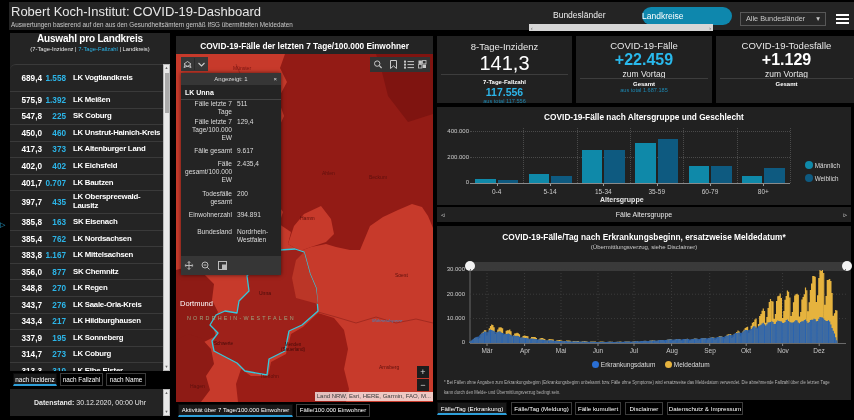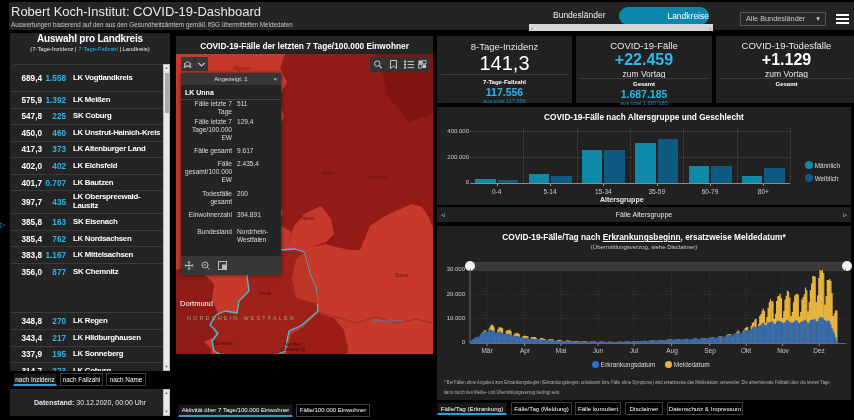--- a/index.html
+++ b/index.html
@@ -11,21 +11,21 @@
 .sb{position:absolute;width:7px;background:#e9e9e9;border:1px solid #bbb}
 .sbarrow{position:absolute;left:0;width:100%;height:6px;color:#666;font-size:4px;text-align:center;line-height:6px}
 .tab{position:absolute;background:#000;border:1px solid #3c3c3c;color:#fff;text-align:center}
 .tababt{border:1px solid #0a0a0a;border-bottom:2px solid #2e9fd9;background:#191919}
 </style></head><body>
 
 <div class="abs" style="left:9px;top:2px;width:845px;height:28px;background:#242424"></div>
 <div class="abs" style="left:11px;top:4px;font-size:13px;color:#e8e8e8">Robert Koch-Institut: COVID-19-Dashboard</div>
 <div class="abs" style="left:11px;top:21px;font-size:6.3px;color:#c9c9c9">Auswertungen basierend auf den aus den Gesundheitsämtern gemäß IfSG übermittelten Meldedaten</div>
 <div class="abs" style="left:553px;top:10px;font-size:8.5px;color:#efefef">Bundesländer</div>
-<div class="abs" style="left:619px;top:7px;width:90px;height:18px;background:#0e87ad;border-radius:9px;color:#fff;font-size:8.5px;text-align:right;line-height:18px">Landkreise</div>
+<div class="abs" style="left:642px;top:7px;width:90px;height:18px;background:#0e87ad;border-radius:9px;color:#fff;font-size:8.5px;text-align:left;line-height:18px">Landkreise</div>
 <div class="abs" style="left:740px;top:12px;width:86px;height:14px;background:#282828;border:1px solid #575757;color:#c9c9c9;font-size:7.3px;line-height:12px;padding-left:5px">Alle Bundesländer<span style="position:absolute;right:5px;top:0">▾</span></div>
 <div class="abs" style="left:836px;top:14px;width:13px;height:10px;border-top:2px solid #fff;border-bottom:2px solid #fff">
     <div style="margin-top:2px;height:2px;background:#fff"></div>
   </div>
 <div class="abs" style="left:529px;top:24px;width:184px;height:7px;background:#d6d6d6;font-size:5px;color:#555">
     <span style="position:absolute;left:2px;top:0.5px">‹</span>
     <span style="position:absolute;right:2px;top:0.5px">›</span>
   </div>
 
 <div class="abs" style="left:0px;top:221px;color:#2cb5e8;font-size:7px">▷</div>
@@ -87,24 +87,29 @@
       <div class="lrow" style="height:16.55px;">
         <span class="c1">383,8</span>
         <span class="c2">1.167</span>
         <span class="c3">LK Mittelsachsen</span>
       </div>
       <div class="lrow" style="height:16.55px;">
         <span class="c1">356,0</span>
         <span class="c2">877</span>
         <span class="c3">SK Chemnitz</span>
       </div>
-      <div class="lrow" style="height:16.55px;margin-top:33px;">
+      <div class="lrow" style="height:16.55px;">
         <span class="c1">348,8</span>
         <span class="c2">270</span>
         <span class="c3">LK Regen</span>
+      </div>
+      <div class="lrow" style="height:16.55px;">
+        <span class="c1">343,7</span>
+        <span class="c2">276</span>
+        <span class="c3">LK Saale-Orla-Kreis</span>
       </div>
       <div class="lrow" style="height:16.55px;">
         <span class="c1">343,4</span>
         <span class="c2">217</span>
         <span class="c3">LK Hildburghausen</span>
       </div>
       <div class="lrow" style="height:16.55px;">
         <span class="c1">337,9</span>
         <span class="c2">195</span>
         <span class="c3">LK Sonneberg</span>
@@ -130,21 +135,21 @@
 <div class="tab" style="left:60px;top:373px;width:43px;height:13px;font-size:6.4px;line-height:11px">nach Fallzahl</div>
 <div class="tab" style="left:106px;top:373px;width:40px;height:13px;font-size:6.4px;line-height:11px">nach Name</div>
 <div class="panel" style="left:10px;top:389px;width:160px;height:27px;background:#242424">
   <div style="text-align:center;font-size:7px;color:#e8e8e8;margin-top:10px"><b>Datenstand:</b> 30.12.2020, 00:00 Uhr</div>
   <div class="sb" style="right:0;top:0;height:27px">
       <div class="sbarrow" style="top:0">▲</div>
       <div class="sbarrow" style="bottom:0">▼</div>
     </div>
 </div>
 
-<div class="panel" style="left:176px;top:36px;width:257px;height:318px;background:#242424;overflow:hidden">
+<div class="panel" style="left:176px;top:36px;width:257px;height:366px;background:#242424;overflow:hidden">
   <div style="text-align:center;font-size:8.3px;font-weight:bold;color:#fff;padding-top:5px">COVID-19-Fälle der letzten 7 Tage/100.000 Einwohner</div>
   <svg width="257" height="348" viewBox="0 0 257 348" xmlns="http://www.w3.org/2000/svg" style="position:absolute;left:0;top:18px">
 <rect width="257" height="348" fill="#c73a2b"></rect>
 <path d="M109 0 L104 14 111 28 102 45 108 62 100 80 105 98 98 115 105 130 98 145 107 158 103 170 115 178 112 190 124 197 135 193 150 190 160 193 174 196 184 196 194 172 207 163 222 156 236 150 246 153 252 162 257 174 257 0 Z" fill="#931b15"></path>
 <path d="M200 0 L257 0 257 60 232 68 212 42 206 18 Z" fill="#7f1410"></path>
 <path d="M112 190 L118 172 128 160 145 152 155 165 158 180 150 188 135 193 124 197 Z" fill="#c73a2b"></path>
 <path d="M0 216 L15 212 28 220 38 230 36 246 42 258 36 270 40 282 28 288 12 284 0 290 Z" fill="#8e1b15"></path>
 <path d="M62 348 L60 330 65 315 75 322 92 322 95 308 110 300 115 280 127 273 142 259 158 264 168 276 172 295 168 315 173 335 170 348 Z" fill="#9b1d16"></path>
 <path d="M0 286 L12 280 25 284 35 295 38 310 30 322 34 336 25 348 0 348 Z" fill="#8e1b15"></path>
 <path d="M142 258 L160 263 180 269 200 263 220 269 240 265 257 269" fill="none" stroke="#a32a20" stroke-width="1"></path>
@@ -247,21 +252,20 @@
   <div style="text-align:center;color:#fff;font-size:6px;font-weight:bold;margin-top:4px">7-Tage-Fallzahl</div>
   <div style="text-align:center;color:#2db5e8;font-size:10.5px;font-weight:bold;margin-top:1px">117.556</div>
   <div style="text-align:center;color:#1d87b0;font-size:5.6px;margin-top:0px">aus total 117.556</div>
 </div>
 <div class="panel" style="left:576px;top:36px;width:136px;height:67px">
   <div style="text-align:center;color:#e8e8e8;font-size:9.5px;margin-top:4px">COVID-19-Fälle</div>
   <div style="text-align:center;color:#29b9ec;font-size:16px;font-weight:bold;margin-top:0px">+22.459</div>
   <div style="text-align:center;color:#e8e8e8;font-size:8.5px;margin-top:0px">zum Vortag</div>
   <div style="position:absolute;left:4px;right:4px;top:42px;border-top:1px solid #3d3d3d"></div>
   <div style="text-align:center;color:#fff;font-size:6px;font-weight:bold;margin-top:2px">Gesamt</div>
-  <div style="text-align:center;color:#2db5e8;font-size:10.5px;font-weight:bold;margin-top:1px">1.687.185</div>
   <div style="text-align:center;color:#1d87b0;font-size:5.6px;margin-top:0px">aus total 1.687.185</div>
 </div>
 <div class="panel" style="left:716px;top:36px;width:141px;height:67px">
   <div style="text-align:center;color:#e8e8e8;font-size:9.5px;margin-top:4px">COVID-19-Todesfälle</div>
   <div style="text-align:center;color:#fff;font-size:16px;font-weight:bold;margin-top:0px">+1.129</div>
   <div style="text-align:center;color:#e8e8e8;font-size:8.5px;margin-top:0px">zum Vortag</div>
   <div style="position:absolute;left:4px;right:4px;top:42px;border-top:1px solid #3d3d3d"></div>
   <div style="text-align:center;color:#fff;font-size:6px;font-weight:bold;margin-top:2px">Gesamt</div>
   <div style="text-align:center;color:#fff;font-size:10.5px;font-weight:bold;margin-top:18px">32.107</div>
   <div style="text-align:center;color:#9a9a9a;font-size:5.6px;margin-top:0px">aus total 32.107</div>
@@ -311,21 +315,21 @@
   <div style="position:absolute;left:368px;top:54px;font-size:6.3px;color:#ddd"><span style="display:inline-block;width:8px;height:8px;border-radius:50%;background:#0f89a9;vertical-align:-1.5px"></span> Männlich</div>
   <div style="position:absolute;left:368px;top:67px;font-size:6.3px;color:#ddd"><span style="display:inline-block;width:8px;height:8px;border-radius:50%;background:#0e5a80;vertical-align:-1.5px"></span> Weiblich</div>
 </div>
 <div class="panel" style="left:437px;top:207px;width:414px;height:15px">
   <div style="text-align:center;color:#e8e8e8;font-size:7px;line-height:15px">Fälle Altersgruppe</div>
   <div style="position:absolute;left:4px;top:0;color:#ccc;font-size:7px;line-height:15px">◃</div>
   <div style="position:absolute;right:4px;top:0;color:#ccc;font-size:7px;line-height:15px">▹</div>
 </div>
 
 <div class="panel" style="left:437px;top:226px;width:414px;height:174px">
-  <div style="text-align:center;color:#fff;font-size:8.3px;font-weight:bold;margin-top:6px">COVID-19-Fälle/Tag nach <span style="text-decoration:underline">Erkrankungsbeginn</span>, ersatzweise Meldedatum*</div>
+  <div style="text-align:center;color:#fff;font-size:8.3px;font-weight:bold;margin-top:6px">COVID-19-Fälle/Tag nach <span style="">Erkrankungsbeginn</span>, ersatzweise Meldedatum*</div>
   <div style="text-align:center;color:#ccc;font-size:6px;margin-top:2px">(Übermittlungsverzug, siehe Disclaimer)</div>
 
   <div style="position:absolute;left:31px;top:36px;width:382px;height:9px;background:#3a3a3a"></div>
   <div style="position:absolute;left:28px;top:35px;width:10px;height:10px;border-radius:50%;background:#f2f2f2"></div>
   <div style="position:absolute;left:405px;top:35px;width:10px;height:10px;border-radius:50%;background:#f2f2f2"></div>
 
   <div style="position:absolute;left:0px;top:40px;width:28px;text-align:right;font-size:6px;color:#ccc">30.000</div>
   <div style="position:absolute;left:0px;top:65px;width:28px;text-align:right;font-size:6px;color:#ccc">20.000</div>
   <div style="position:absolute;left:0px;top:89px;width:28px;text-align:right;font-size:6px;color:#ccc">10.000</div>
   <div style="position:absolute;left:0px;top:113px;width:28px;text-align:right;font-size:6px;color:#ccc">0</div>

